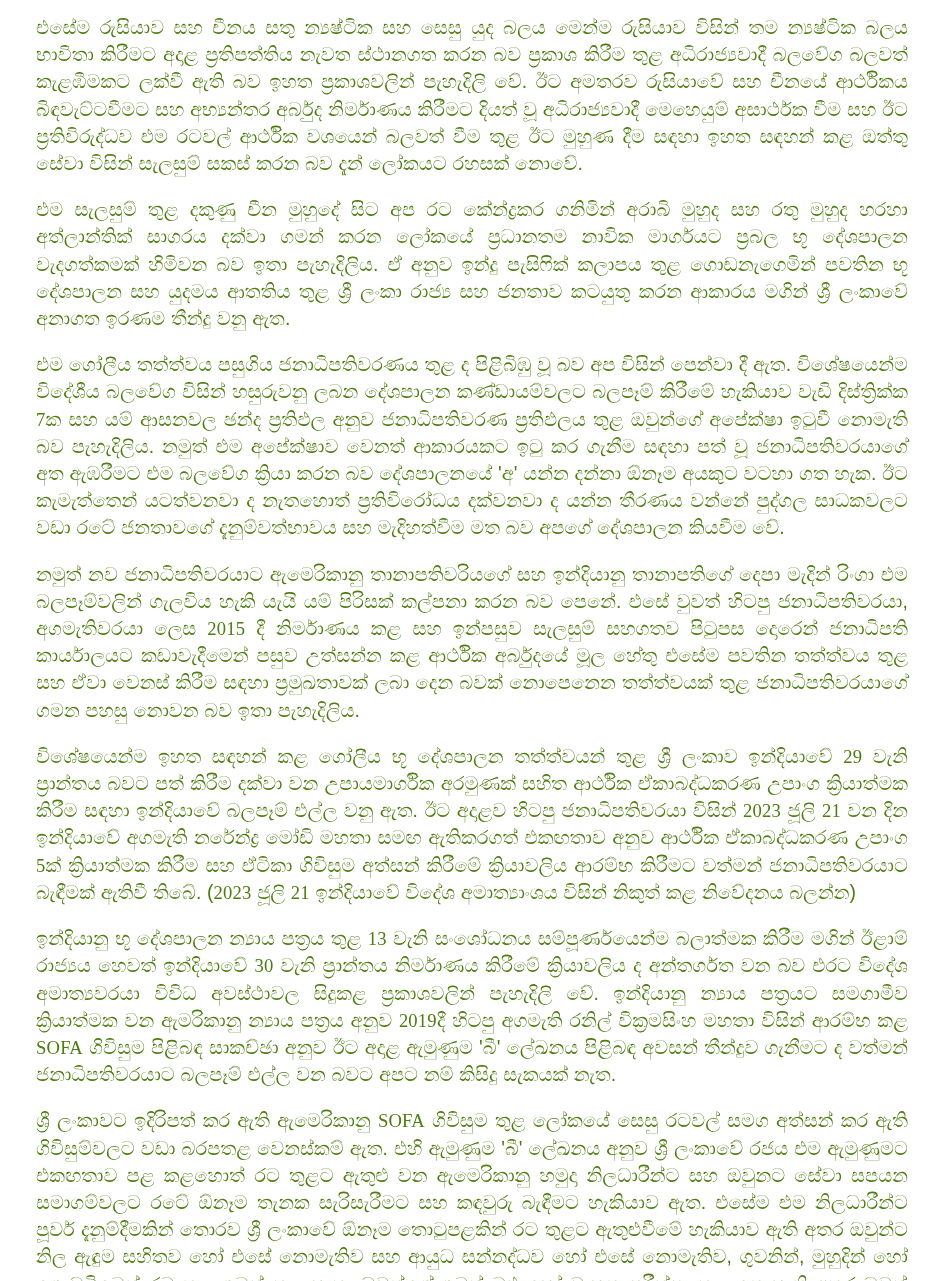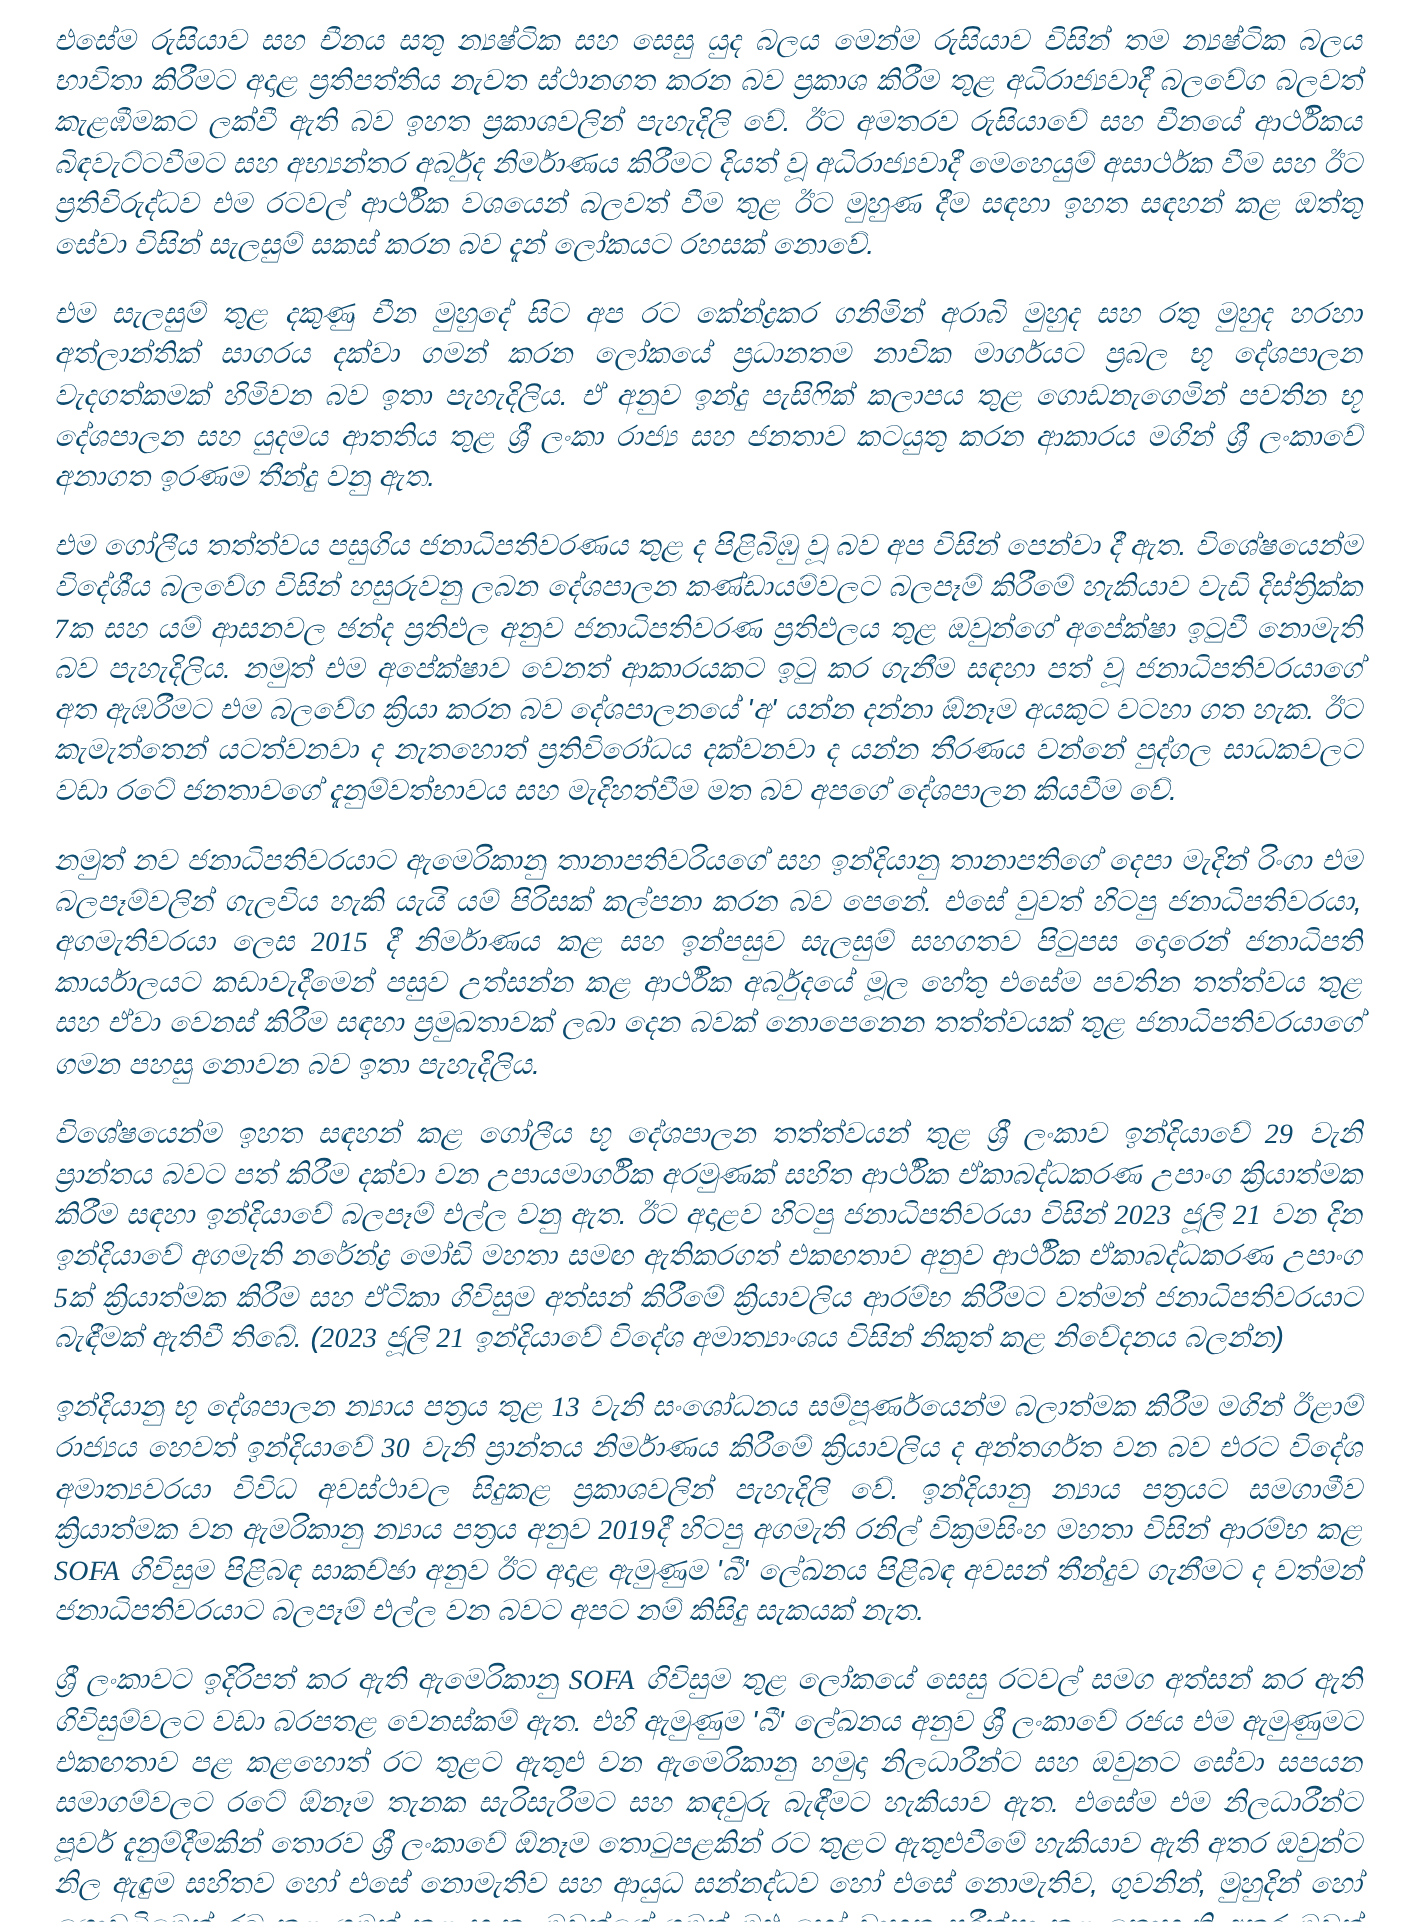--- a/index.html
+++ b/index.html
@@ -29,24 +29,23 @@
   }
   p.para {
     margin: 0 0 19px 0;
     padding: 0;
     text-align: justify;
     text-justify: inter-word;
     font-size: 19.4px;
     line-height: 27.2px;
     letter-spacing: 0.05px;
     word-spacing: 0.2px;
-    color: #0c4a6e;
+    color: #4d7c0f;
     font-family: "Liberation Sans", "DejaVu Sans", sans-serif;
     text-rendering: optimizeLegibility;
-    font-style: italic;
   }
   p.para:last-child {
     margin-bottom: 0;
   }
   
   .latin {
     font-family: "Liberation Serif", "DejaVu Serif", serif;
     font-size: 18.6px;
     letter-spacing: 0.2px;
   }

